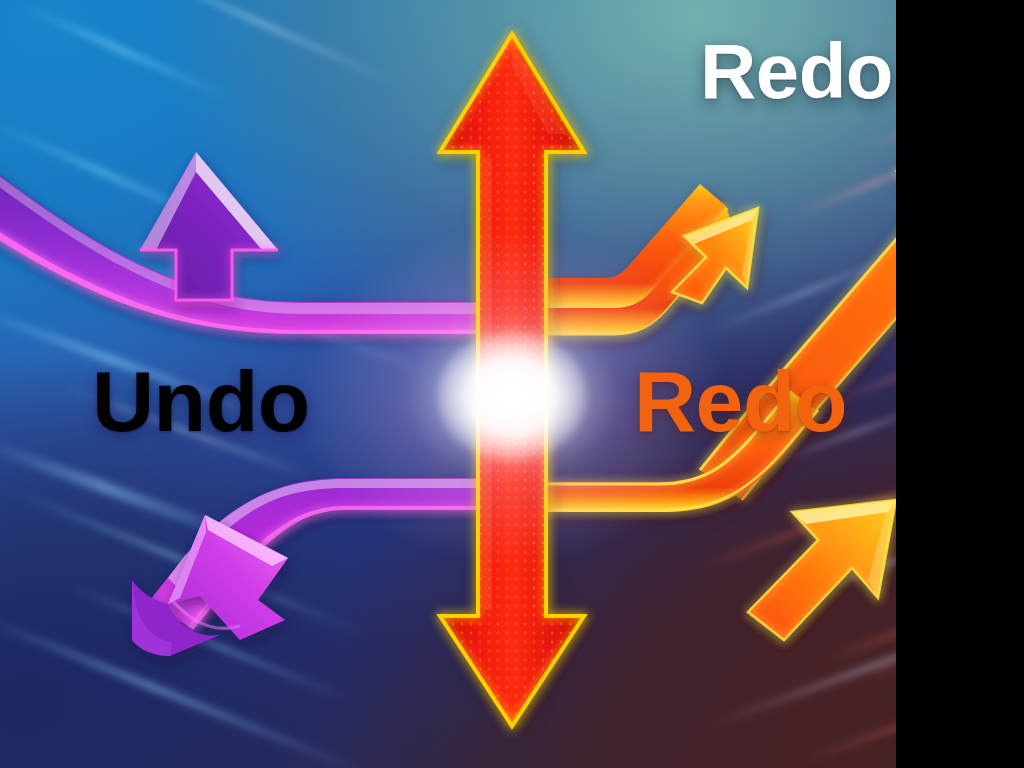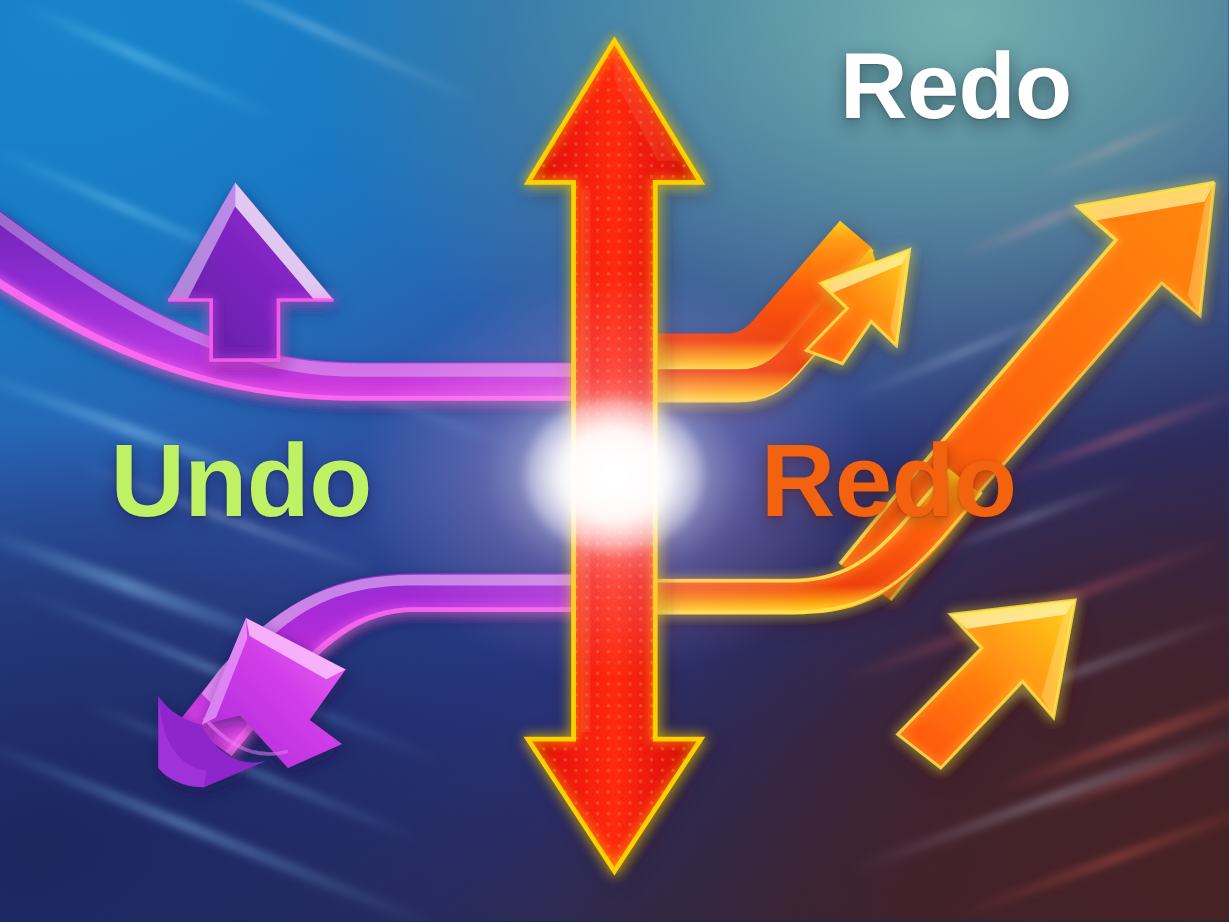--- a/index.html
+++ b/index.html
@@ -1,20 +1,20 @@
 <!DOCTYPE html>
 <html><head>
 <meta charset="utf-8">
 <style>
   html,body{margin:0;padding:0;background:#000;}
   body{font-family:"Liberation Sans","DejaVu Sans",sans-serif;}
 
   #stage{
     position:relative;
-    width:1024px;height:768px;
+    width:896px;height:768px;
     overflow:hidden;
     background:#1b6fb8;
   }
 
   
   .bg-layer{position:absolute;inset:0;pointer-events:none;}
 
   .bg-base{
     background:
       linear-gradient(155deg,
@@ -102,21 +102,21 @@
   }
   #label-redo-top{
     left:700px;top:26px;
     font-size:78px;
     color:#ffffff;
     text-shadow:0 5px 14px rgba(20,30,40,.48), 0 1px 2px rgba(0,0,0,.25);
   }
   #label-undo{
     left:92px;top:352px;
     font-size:86px;
-    color:#bef264;
+    color:#000000;
     text-shadow:0 5px 14px rgba(30,20,80,.45), 0 1px 3px rgba(20,10,60,.35);
   }
   #label-redo-main{
     left:634px;top:352px;
     font-size:86px;
     color:#f2620f;
     text-shadow:0 5px 13px rgba(90,25,10,.42), 0 1px 2px rgba(80,20,5,.30);
   }
 
   svg.art{position:absolute;inset:0;width:1024px;height:768px;pointer-events:none;}

